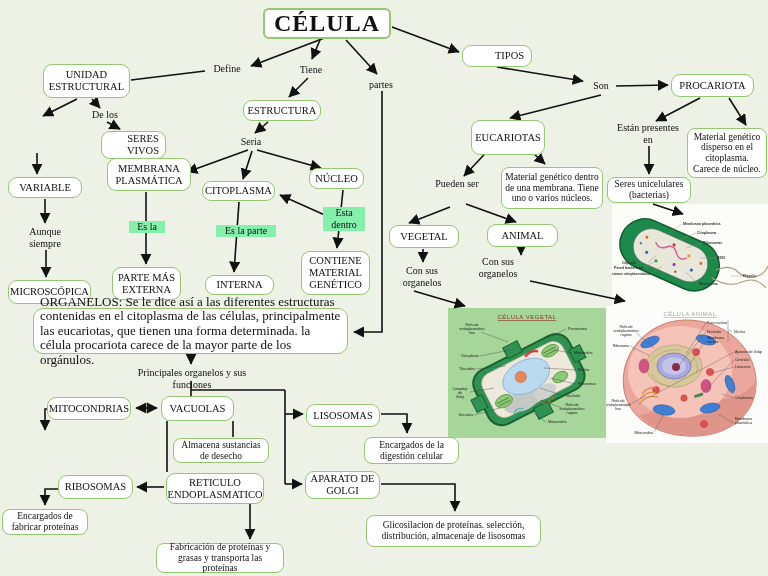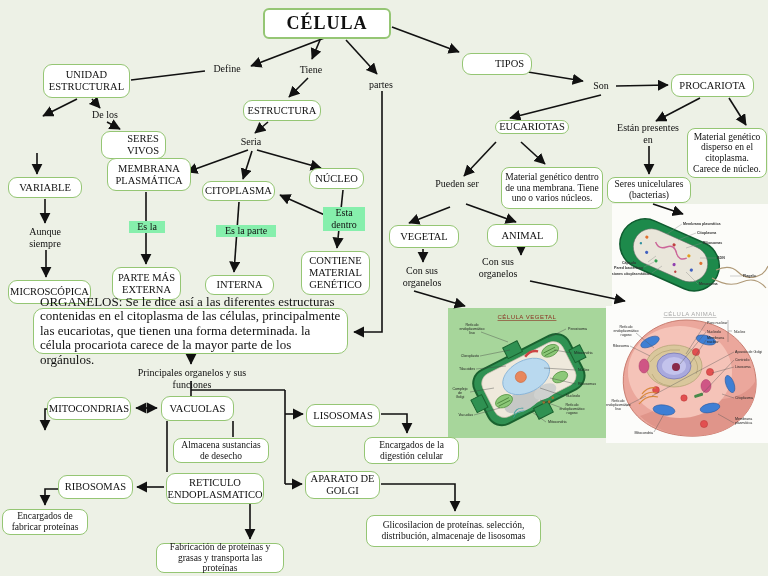--- a/index.html
+++ b/index.html
@@ -4,21 +4,21 @@
 <style>
   html,body{margin:0;padding:0;}
   #canvas{position:relative;width:768px;height:576px;background:#edf1e6;overflow:hidden;
           font-family:"Liberation Serif",serif;color:#111;}
   #arrows{position:absolute;left:0;top:0;z-index:1;}
   .img-svg{position:absolute;z-index:0;}
   .node{position:absolute;background:#fff;border:1.5px solid #95c674;border-radius:9px;
         display:flex;align-items:center;justify-content:center;text-align:center;
         font-size:10.5px;line-height:1.12;padding:1px 3px;box-sizing:border-box;z-index:2;}
   .node.small{font-size:9.5px;border-radius:8px;}
-  .node.title{font-size:18px;font-weight:bold;border-radius:6px;border-width:2px;letter-spacing:1px;}
+  .node.title{font-size:24px;font-weight:bold;border-radius:6px;border-width:2px;letter-spacing:1px;}
   .node.wide{font-size:13px;text-align:left;justify-content:flex-start;padding:3px 6px;border-radius:10px;}
   .lbl{position:absolute;font-size:10px;line-height:1.18;text-align:center;z-index:2;}
   .lbl.mask{background:#86efac;padding:0 2px;}
   svg text{font-family:"Liberation Sans",sans-serif;}
 </style>
 </head>
 <body>
 
 <div id="canvas">
 
@@ -243,26 +243,26 @@
       <line x1="167" y1="421" x2="167" y2="472"></line>
       <line x1="164" y1="487" x2="137" y2="487" marker-end="url(#ah)"></line>
       <polyline points="58,489 45,489 45,505" marker-end="url(#ah)"></polyline>
       <line x1="250" y1="504" x2="250" y2="539" marker-end="url(#ah)"></line>
       <polyline points="381,414 407,414 407,433" marker-end="url(#ah)"></polyline>
       <polyline points="381,484 455,484 455,511" marker-end="url(#ah)"></polyline>
     </g>
   </svg>
 
   <div class="node title" style="left:263px;top:8px;width:128px;height:31px;">CÉLULA</div>
-  <div class="node" style="left:462px;top:53px;width:70px;height:22px;padding-left:28px;">TIPOS</div>
+  <div class="node" style="left:462px;top:45px;width:70px;height:22px;padding-left:28px;">TIPOS</div>
   <div class="node" style="left:43px;top:64px;width:87px;height:34px;">UNIDAD ESTRUCTURAL</div>
   <div class="node" style="left:671px;top:74px;width:83px;height:23px;">PROCARIOTA</div>
   <div class="node" style="left:243px;top:100px;width:78px;height:21px;">ESTRUCTURA</div>
   <div class="node" style="left:101px;top:131px;width:65px;height:28px;padding-left:22px;">SERES VIVOS</div>
-  <div class="node" style="left:471px;top:120px;width:74px;height:14px;margin-left:24px;">EUCARIOTAS</div>
+  <div class="node" style="left:471px;top:120px;width:74px;height:35px;">EUCARIOTAS</div>
   <div class="node" style="left:107px;top:158px;width:84px;height:33px;">MEMBRANA PLASMÁTICA</div>
   <div class="node" style="left:202px;top:181px;width:73px;height:20px;">CITOPLASMA</div>
   <div class="node" style="left:309px;top:168px;width:55px;height:21px;">NÚCLEO</div>
   <div class="node" style="left:8px;top:177px;width:74px;height:21px;">VARIABLE</div>
   <div class="node small" style="left:687px;top:128px;width:80px;height:50px;">Material genético disperso en el citoplasma. Carece de núcleo.</div>
   <div class="node small" style="left:501px;top:167px;width:102px;height:42px;">Material genético dentro de una membrana. Tiene uno o varios núcleos.</div>
   <div class="node small" style="left:607px;top:177px;width:84px;height:26px;">Seres unicelulares (bacterias)</div>
   <div class="node" style="left:389px;top:225px;width:70px;height:23px;">VEGETAL</div>
   <div class="node" style="left:487px;top:224px;width:71px;height:23px;">ANIMAL</div>
   <div class="node" style="left:301px;top:251px;width:69px;height:44px;">CONTIENE MATERIAL GENÉTICO</div>

